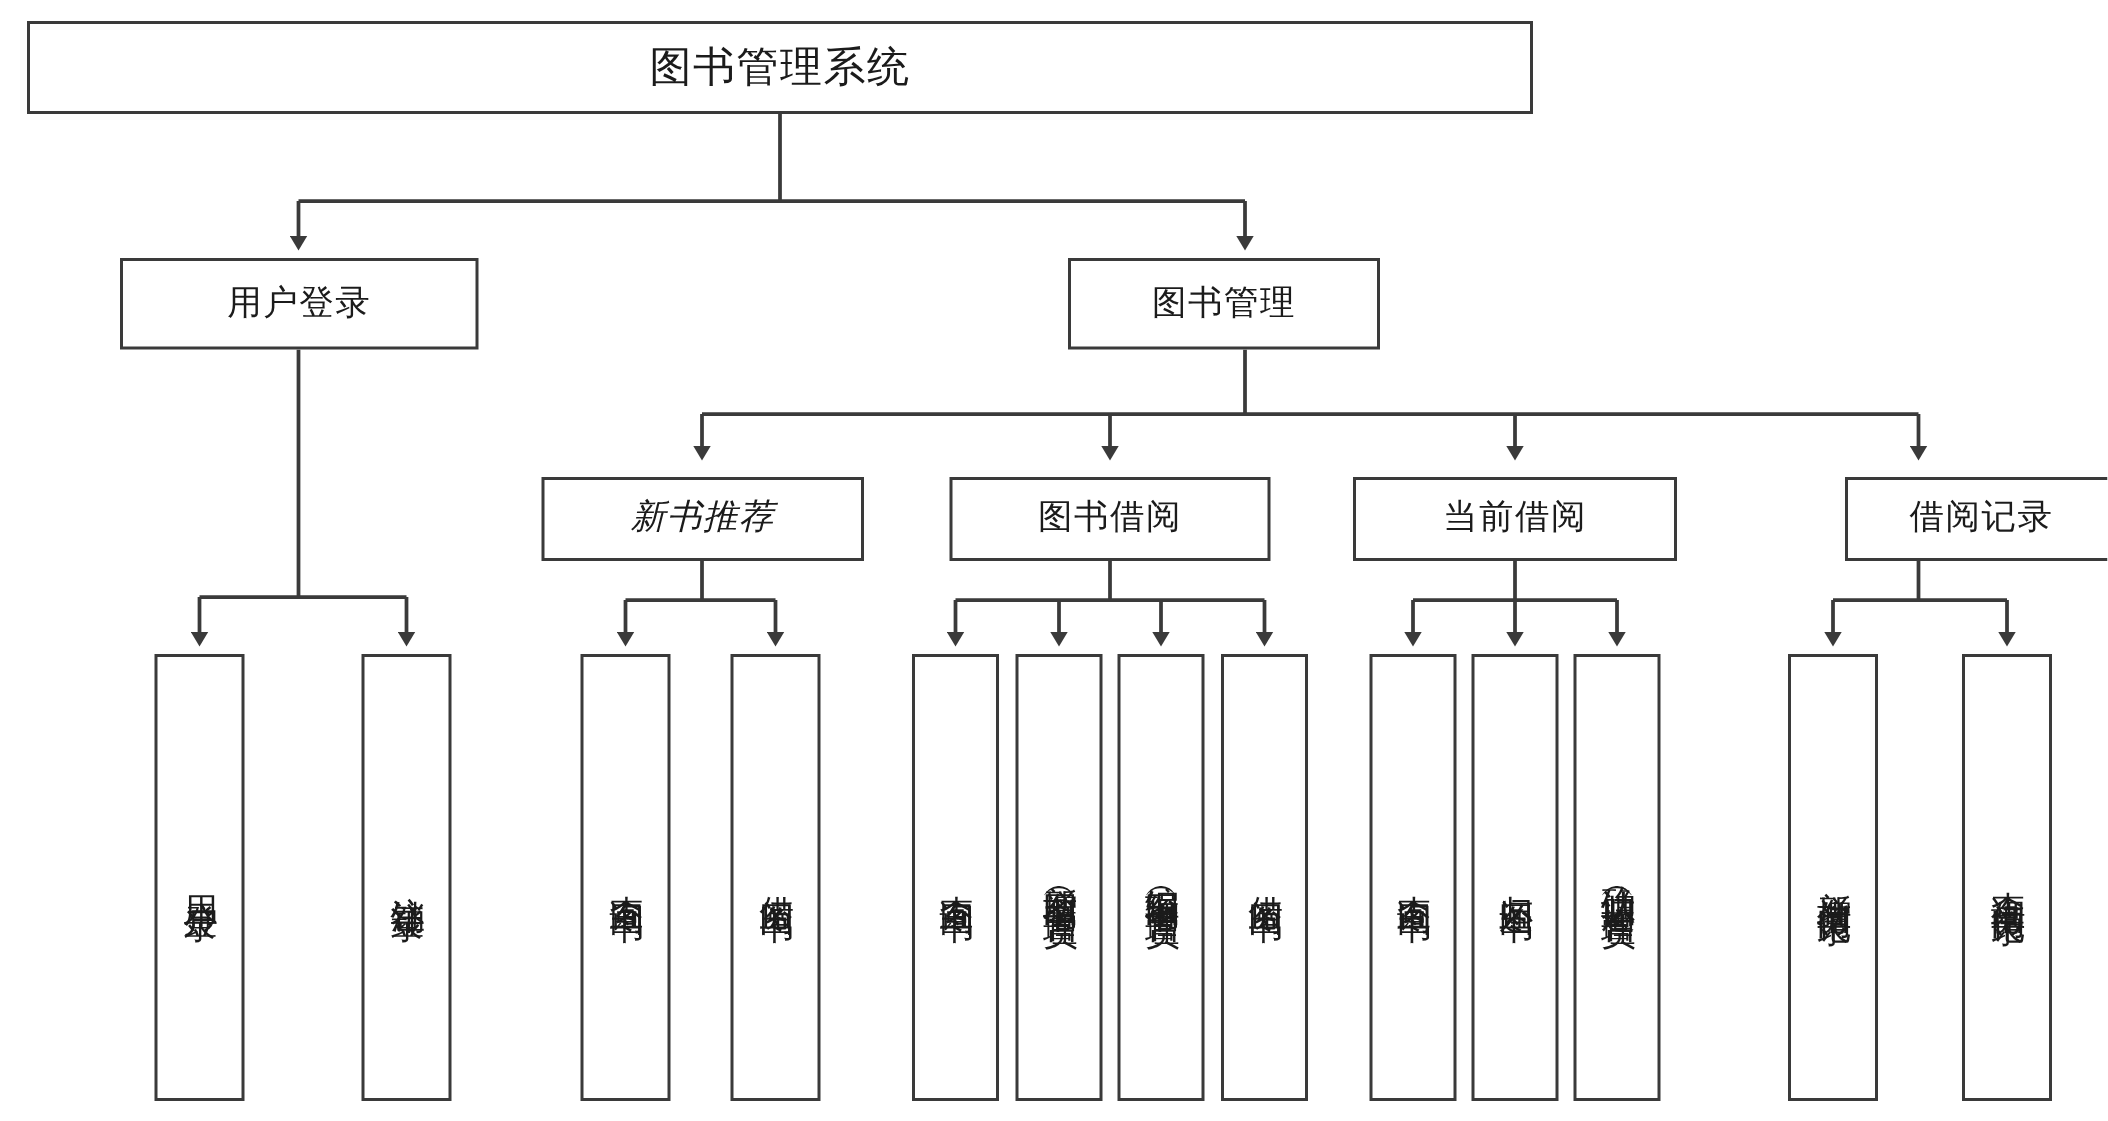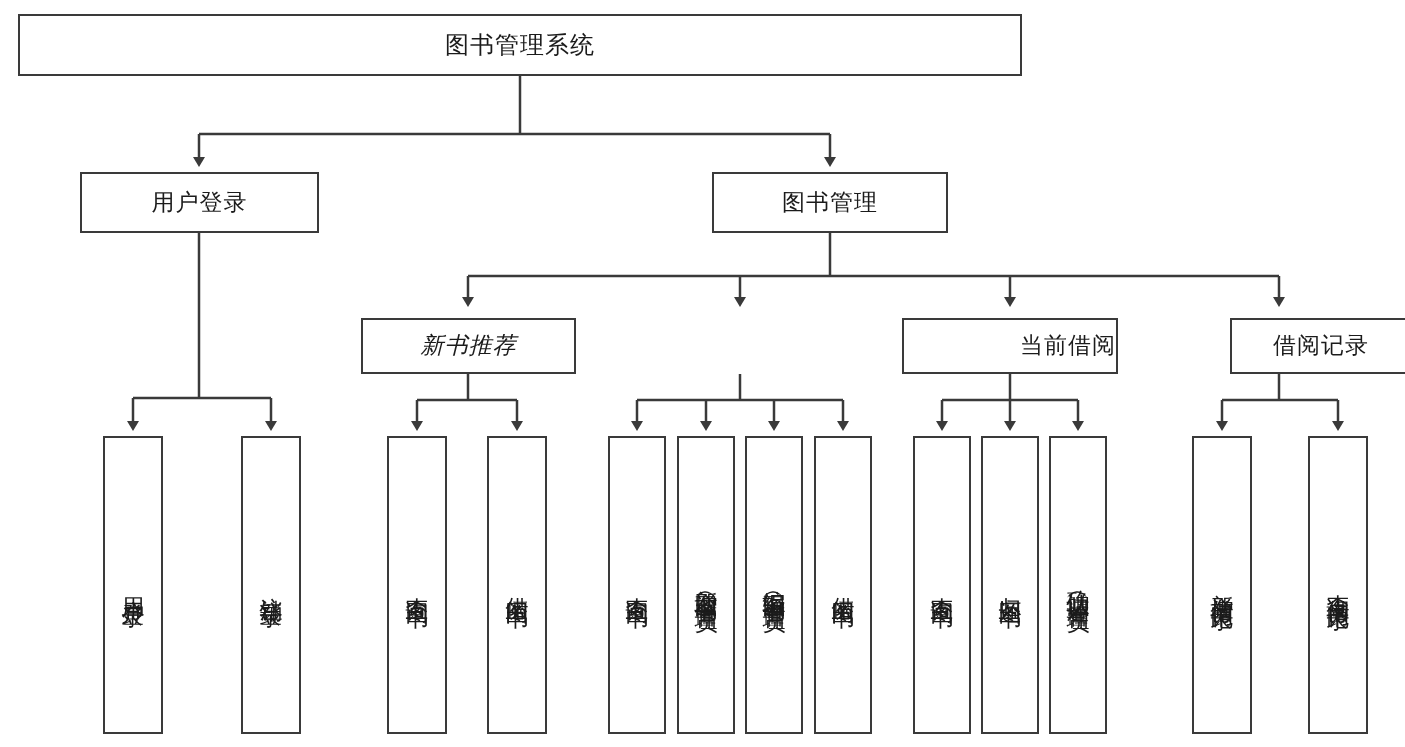--- a/index.html
+++ b/index.html
@@ -36,21 +36,21 @@
     justify-content: center;
     color: #1b1b1b;
     z-index: 2;
   }
   .node.horiz {
     font-size: 23px;
     letter-spacing: 1px;
     line-height: 1.2;
   }
   .node.root {
-    font-size: 24px;
+    font-size: 28px;
   }
   .node.vert {
     writing-mode: vertical-rl;
     text-orientation: upright;
     font-size: 23px;
     letter-spacing: 3px;
     line-height: 1.25;
     padding: 6px 0;
     align-items: flex-start;
     justify-content: center;
@@ -134,28 +134,31 @@
     </g>
   </svg>
 
   <div class="node horiz root" style="left:18px; top:14px; width:1004px; height:62px;">
     <span>图书管理系统</span>
   </div>
 
   <div class="node horiz" style="left:80px; top:172px; width:239px; height:61px;">
     <span>用户登录</span>
   </div>
-  <div class="node horiz" style="left:712px; top:172px; width:236px; height:61px;align-items:center;">
+  <div class="node horiz" style="left:712px; top:172px; width:208px; height:61px;align-items:center;">
     <span>图书管理</span>
   </div>
 
   <div class="node horiz" style="left:361px; top:318px; width:215px; height:56px;font-style:italic;">
     <span>新书推荐</span>
   </div>
-  <div class="node horiz" style="left:902px; top:318px; width:216px; height:56px;justify-content:flex-end;">
+  <div class="node horiz" style="left:633px; top:318px; width:214px; height:56px;">
+    <span>图书借阅</span>
+  </div>
+  <div class="node horiz" style="left:902px; top:318px; width:216px; height:56px;">
     <span>当前借阅</span>
   </div>
   <div class="node horiz" style="left:1230px; top:318px; width:182px; height:56px;text-align:center;">
     <span>借阅记录</span>
   </div>
 
   <div class="node vert" style="left:103px; top:436px; width:60px; height:298px;">
     <div class="vert-inner">
         <span class="vtext">用户登录</span>
       </div>

